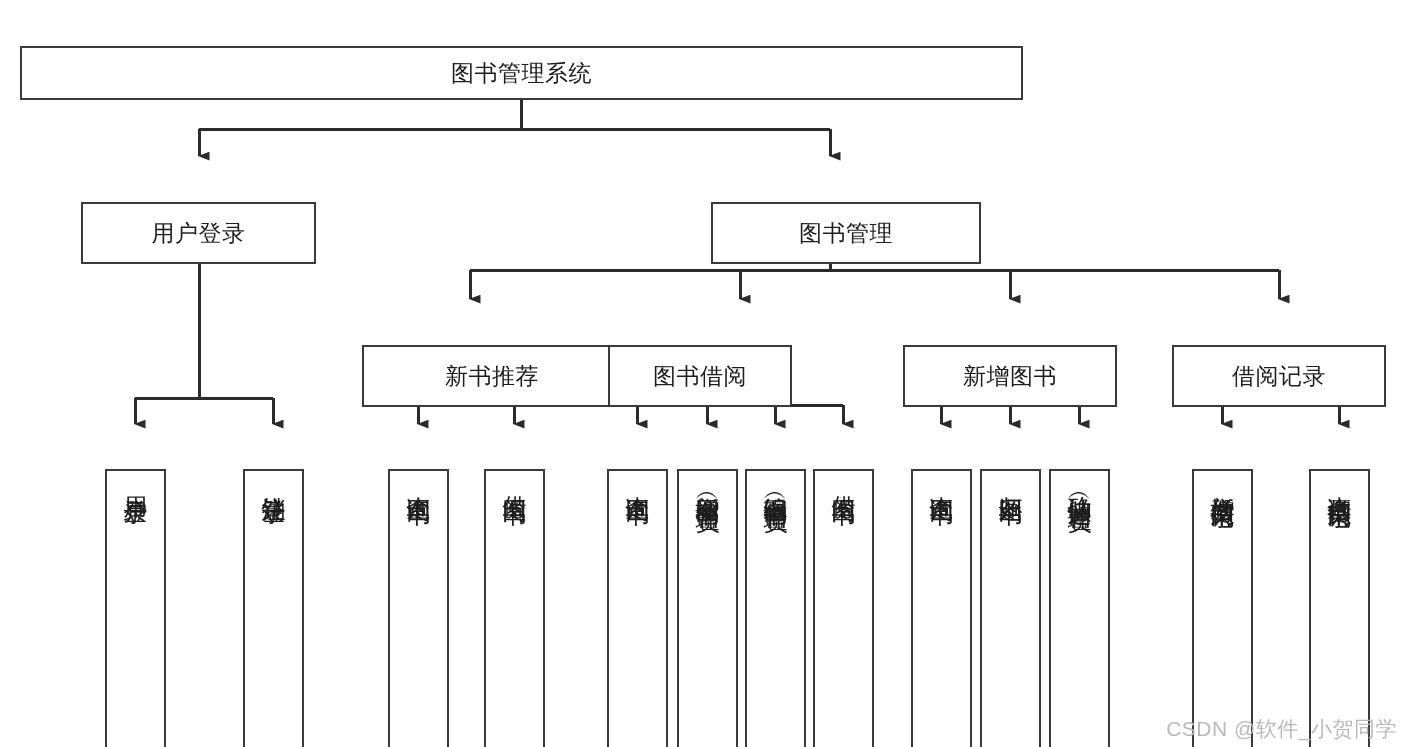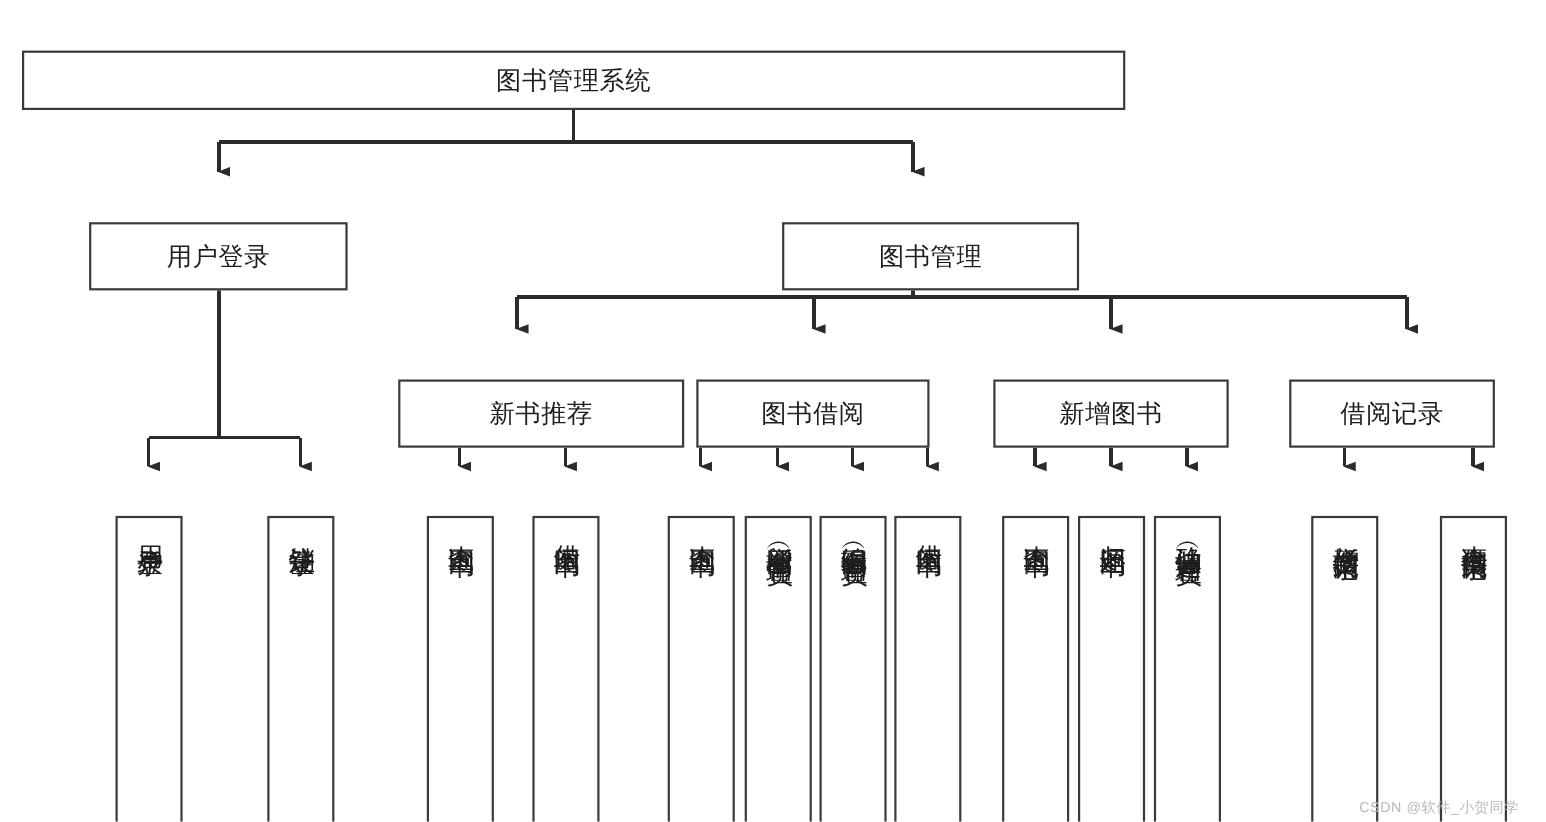--- a/index.html
+++ b/index.html
@@ -58,23 +58,23 @@
   }
   .node.vert .node-label {
     writing-mode: vertical-rl;
     text-orientation: upright;
     font-size: 24px;
     letter-spacing: 2px;
     line-height: 1;
   }
   #watermark {
     position: absolute;
-    right: 24px;
+    right: 8px;
     bottom: 4px;
-    font-size: 13px;
+    font-size: 21px;
     color: #b9b9b9;
     white-space: nowrap;
     letter-spacing: 0.5px;
   }
 </style>
 </head>
 <body>
 
 <div id="diagram-root">
 
@@ -139,29 +139,29 @@
   </div>
 
   <div class="node horiz" style="left:711px; top:170px; width:270px; height:62px;">
     <span class="node-label">图书管理</span>
   </div>
 
   <div class="node horiz" style="left:362px; top:313px; width:260px; height:62px;">
     <span class="node-label">新书推荐</span>
   </div>
 
-  <div class="node horiz" style="left:633px; top:313px; width:212px; height:62px;">
+  <div class="node horiz" style="left:608px; top:313px; width:184px; height:62px;">
     <span class="node-label">图书借阅</span>
   </div>
 
   <div class="node horiz" style="left:903px; top:313px; width:214px; height:62px;">
     <span class="node-label">新增图书</span>
   </div>
 
-  <div class="node horiz" style="left:1172px; top:313px; width:187px; height:62px;">
+  <div class="node horiz" style="left:1172px; top:313px; width:214px; height:62px;">
     <span class="node-label">借阅记录</span>
   </div>
 
   <div class="node vert" style="left:105px; top:437px; width:61px; height:298px;">
     <span class="node-label">用户登录</span>
   </div>
 
   <div class="node vert" style="left:243px; top:437px; width:61px; height:298px;">
     <span class="node-label">注销登录</span>
   </div>

